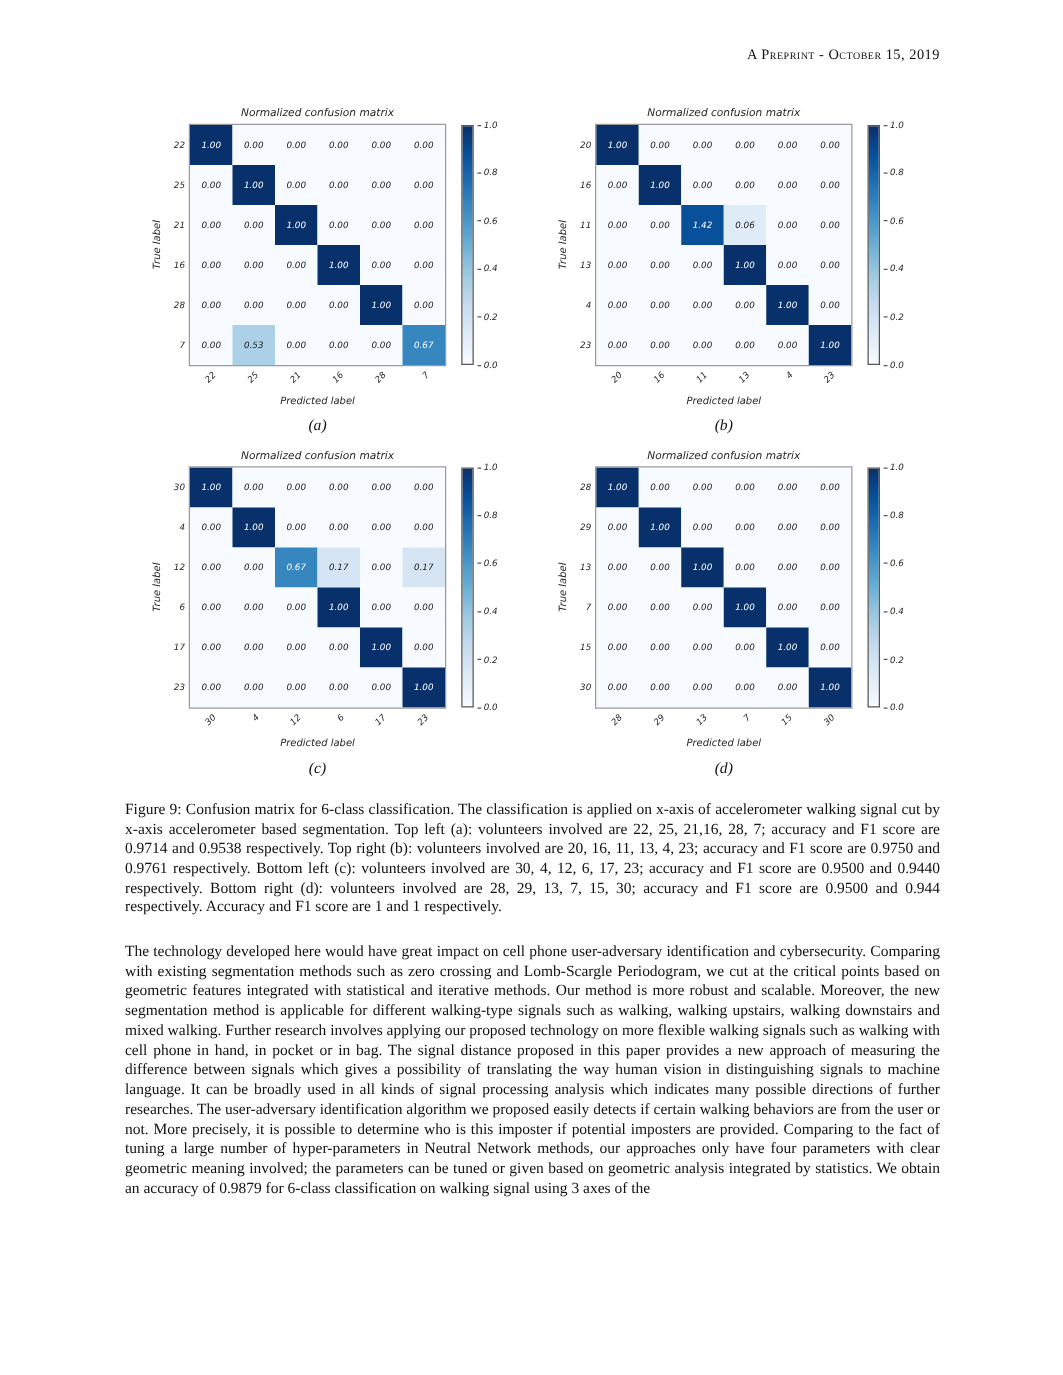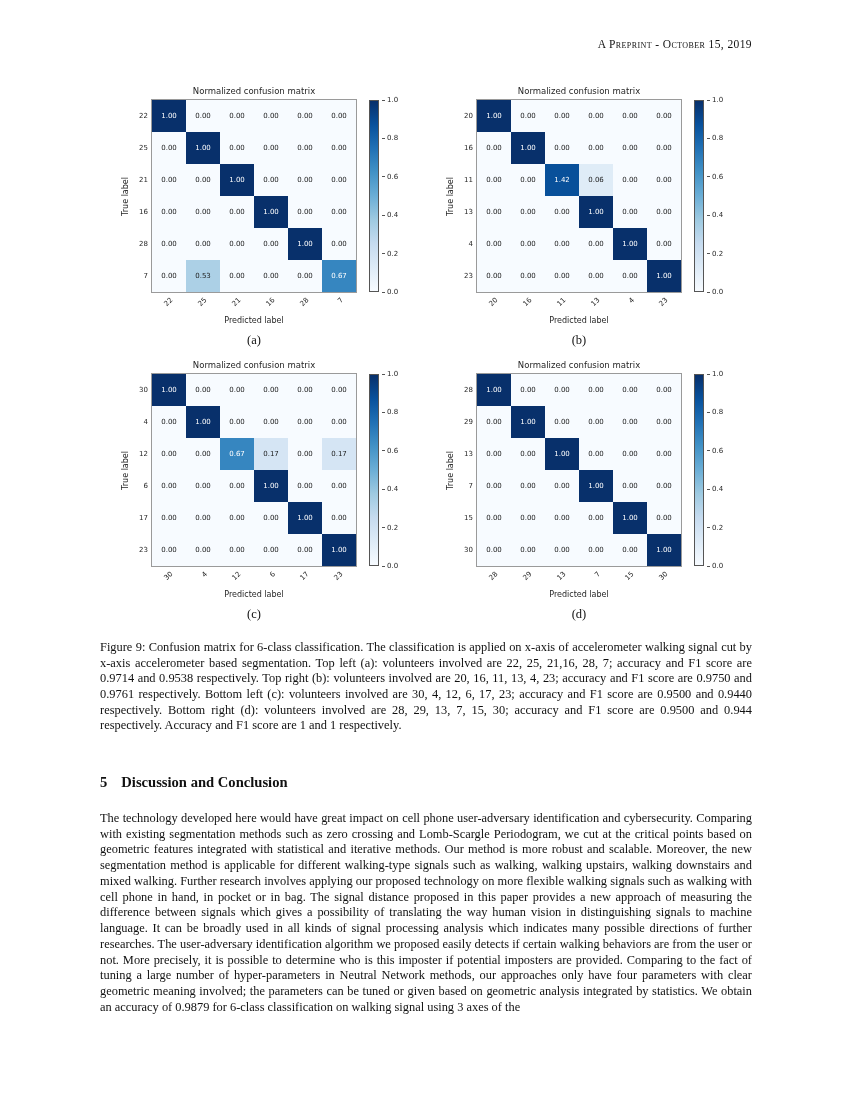--- a/index.html
+++ b/index.html
@@ -27,20 +27,21 @@
     color: #111;
   }
   
   .figure-wrap { margin-top: 36px; }
   .matrices {
     display: grid;
     grid-template-columns: auto auto;
     column-gap: 34px;
     row-gap: 12px;
     justify-content: center;
+    font-style: italic;
   }
   .matrix-block {
     font-family: "DejaVu Sans", sans-serif;
     color: #262626;
   }
   .plot-title {
     margin-left: 34px;
     width: 204px;
     text-align: center;
     font-size: 8.5px;
@@ -522,19 +523,18 @@
                 <span>30</span>
               </div>
             </div>
             <div class="xlabel">Predicted label</div>
             <div class="sublabel">(d)</div>
           </div>
       </div>
       <p class="caption">Figure 9: Confusion matrix for 6-class classification. The classification is applied on x-axis of accelerometer walking signal cut by x-axis accelerometer based segmentation. Top left (a): volunteers involved are 22, 25, 21,16, 28, 7; accuracy and F1 score are 0.9714 and 0.9538 respectively. Top right (b): volunteers involved are 20, 16, 11, 13, 4, 23; accuracy and F1 score are 0.9750 and 0.9761 respectively. Bottom left (c): volunteers involved are 30, 4, 12, 6, 17, 23; accuracy and F1 score are 0.9500 and 0.9440 respectively. Bottom right (d): volunteers involved are 28, 29, 13, 7, 15, 30; accuracy and F1 score are 0.9500 and 0.944 respectively. Accuracy and F1 score are 1 and 1 respectively.</p>
     </div>
 
-    <h2 class="section-heading"><span class="sec-num">5</span><span>Discussion and Conclusion</span></h2>
 
     <p class="body-par">The technology developed here would have great impact on cell phone user-adversary identification and cybersecurity. Comparing with existing segmentation methods such as zero crossing and Lomb-Scargle Periodogram, we cut at the critical points based on geometric features integrated with statistical and iterative methods. Our method is more robust and scalable. Moreover, the new segmentation method is applicable for different walking-type signals such as walking, walking upstairs, walking downstairs and mixed walking. Further research involves applying our proposed technology on more flexible walking signals such as walking with cell phone in hand, in pocket or in bag. The signal distance proposed in this paper provides a new approach of measuring the difference between signals which gives a possibility of translating the way human vision in distinguishing signals to machine language. It can be broadly used in all kinds of signal processing analysis which indicates many possible directions of further researches. The user-adversary identification algorithm we proposed easily detects if certain walking behaviors are from the user or not. More precisely, it is possible to determine who is this imposter if potential imposters are provided. Comparing to the fact of tuning a large number of hyper-parameters in Neutral Network methods, our approaches only have four parameters with clear geometric meaning involved; the parameters can be tuned or given based on geometric analysis integrated by statistics. We obtain an accuracy of 0.9879 for 6-class classification on walking signal using 3 axes of the</p>
 
   </div>
 
 </div>
 
 </body></html>

